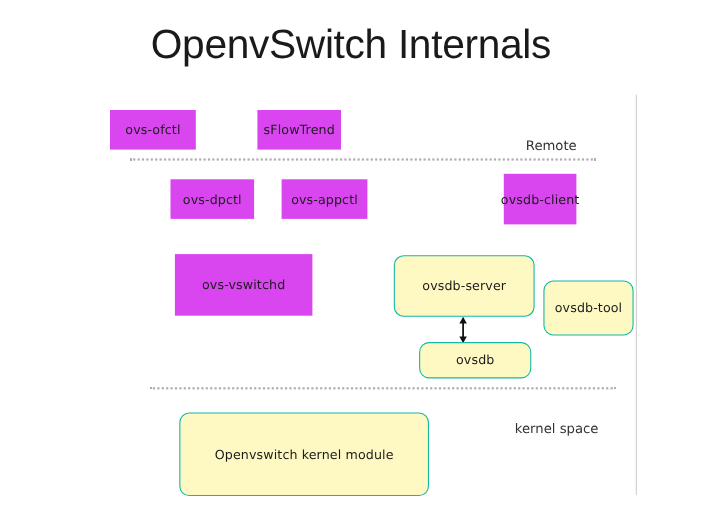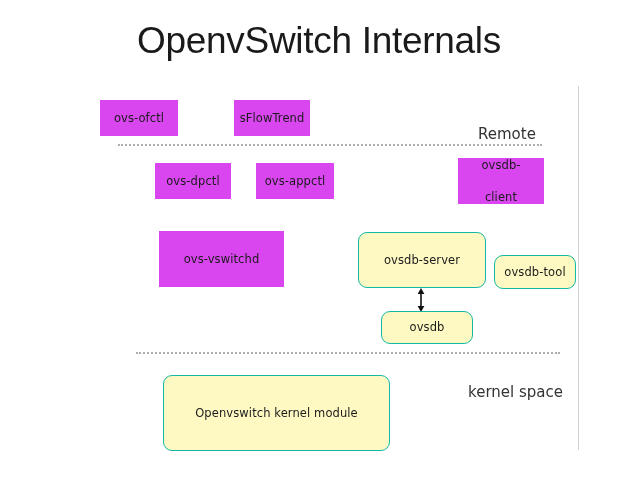--- a/index.html
+++ b/index.html
@@ -52,21 +52,21 @@
   .node.sharp {
     border: none;
   }
   .divider {
     position: absolute;
     height: 0;
     border-top: 2px dotted #aeaeae;
   }
   .zone-label {
     position: absolute;
-    font-size: 15px;
+    font-size: 12px;
     font-family: "DejaVu Sans", sans-serif;
     color: #333333;
     white-space: nowrap;
   }
   .vline {
     position: absolute;
     width: 0;
     border-left: 1px solid #cfcfcf;
   }
   .arrow {
@@ -97,46 +97,46 @@
 
   <div class="node sharp" style="left:155px; top:163px; width:76px; height:36px;">
     <span>ovs-dpctl</span>
   </div>
 
   <div class="node sharp" style="left:256px; top:163px; width:78px; height:36px;">
     <span>ovs-appctl</span>
   </div>
 
 
-  <div class="node sharp" style="left:458px; top:158px; width:86px; height:46px; flex-direction:column;justify-content:space-between;">
+  <div class="node sharp" style="left:458px; top:158px; width:66px; height:46px; ">
     <span>ovsdb-</span>
     <span>client</span>
   </div>
 
   <div class="node sharp" style="left:159px; top:231px; width:125px; height:56px;">
     <span>ovs-vswitchd</span>
   </div>
 
   <div class="node rounded" style="left:358px; top:232px; width:128px; height:56px;">
     <span>ovsdb-server</span>
   </div>
 
-  <div class="node rounded" style="left:494px; top:255px; width:82px; height:34px;justify-content:center;">
+  <div class="node rounded" style="left:494px; top:255px; width:82px; height:50px;justify-content:center;">
     <span>ovsdb-tool</span>
   </div>
 
   <div class="arrow" style="left:414px; top:288px; width:14px; height:24px;">
     <svg width="14" height="24" viewBox="0 0 14 24">
       <line x1="7" y1="3" x2="7" y2="21" stroke="#111111" stroke-width="1.6"></line>
       <polygon points="7,0 3.6,6 10.4,6" fill="#111111"></polygon>
       <polygon points="7,24 3.6,18 10.4,18" fill="#111111"></polygon>
     </svg>
   </div>
 
-  <div class="node rounded" style="left:381px; top:311px; width:92px; height:33px;">
+  <div class="node rounded" style="left:381px; top:311px; width:102px; height:33px;">
     <span>ovsdb</span>
   </div>
 
   <div class="divider" style="left:136px; top:352px; width:424px;"></div>
 
   <div class="zone-label" style="left:468px; top:363px;margin-top:20px;">kernel space</div>
 
   <div class="node rounded" style="left:163px; top:375px; width:227px; height:76px;">
     <span>Openvswitch kernel module</span>
   </div>

